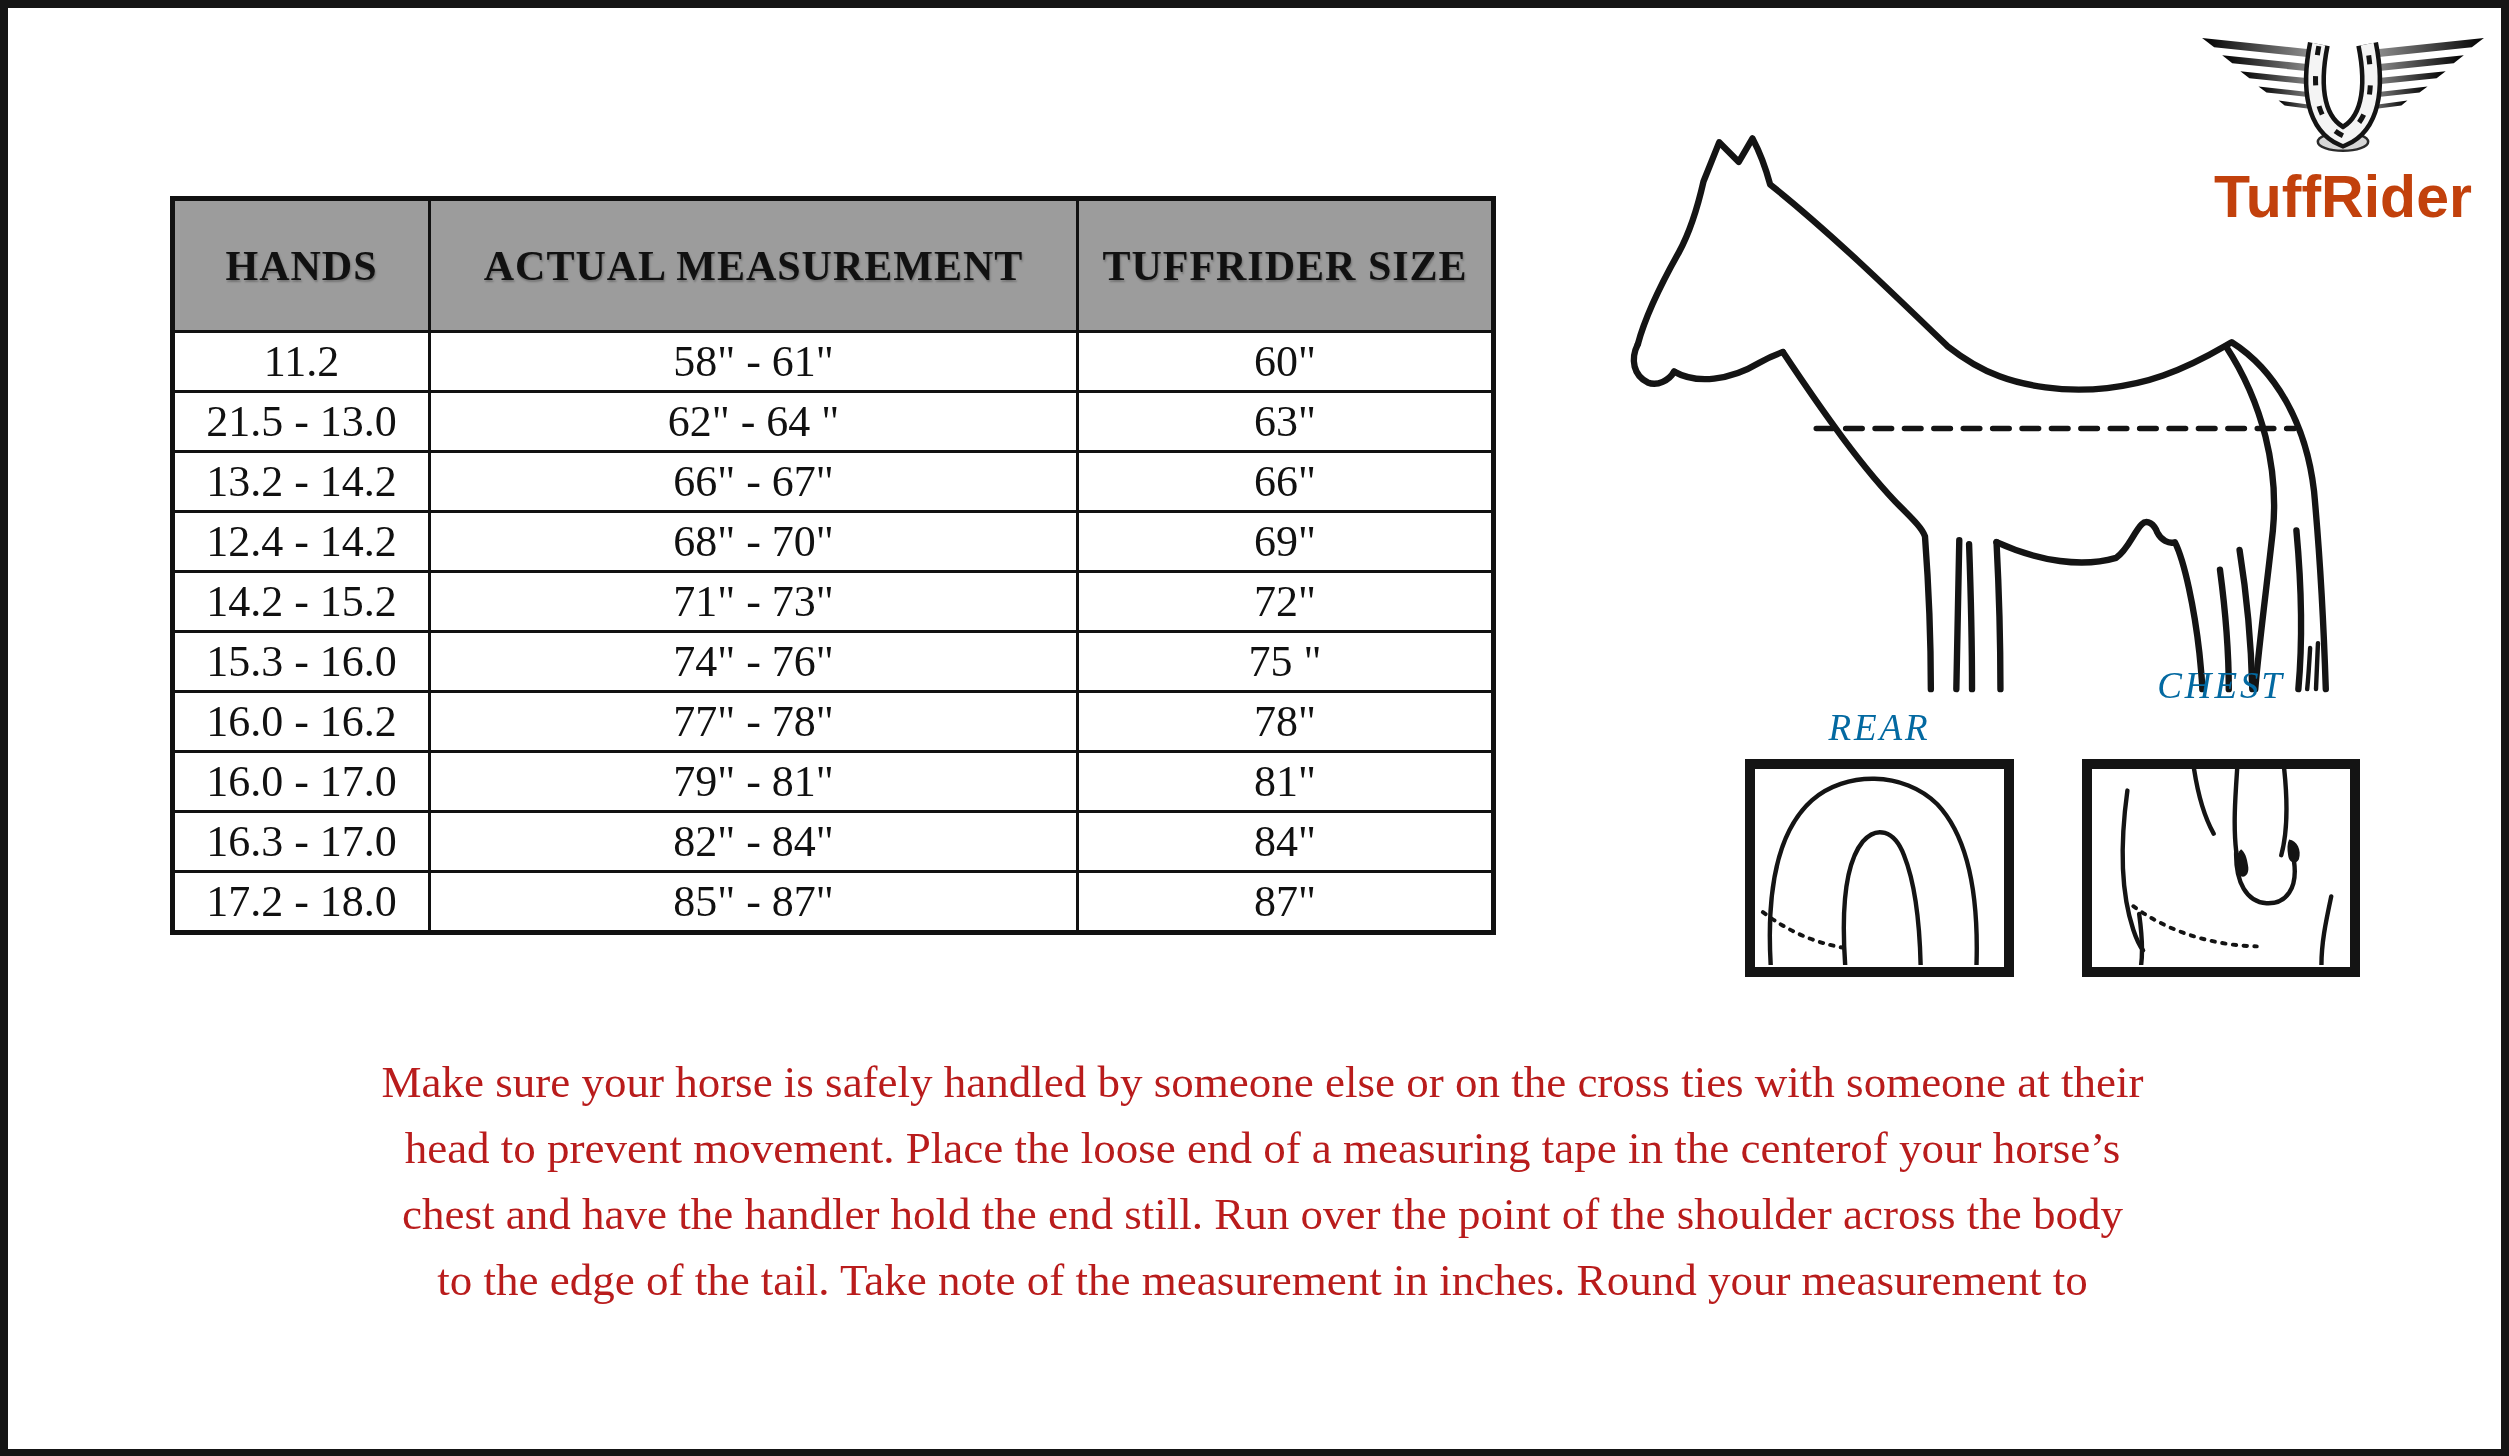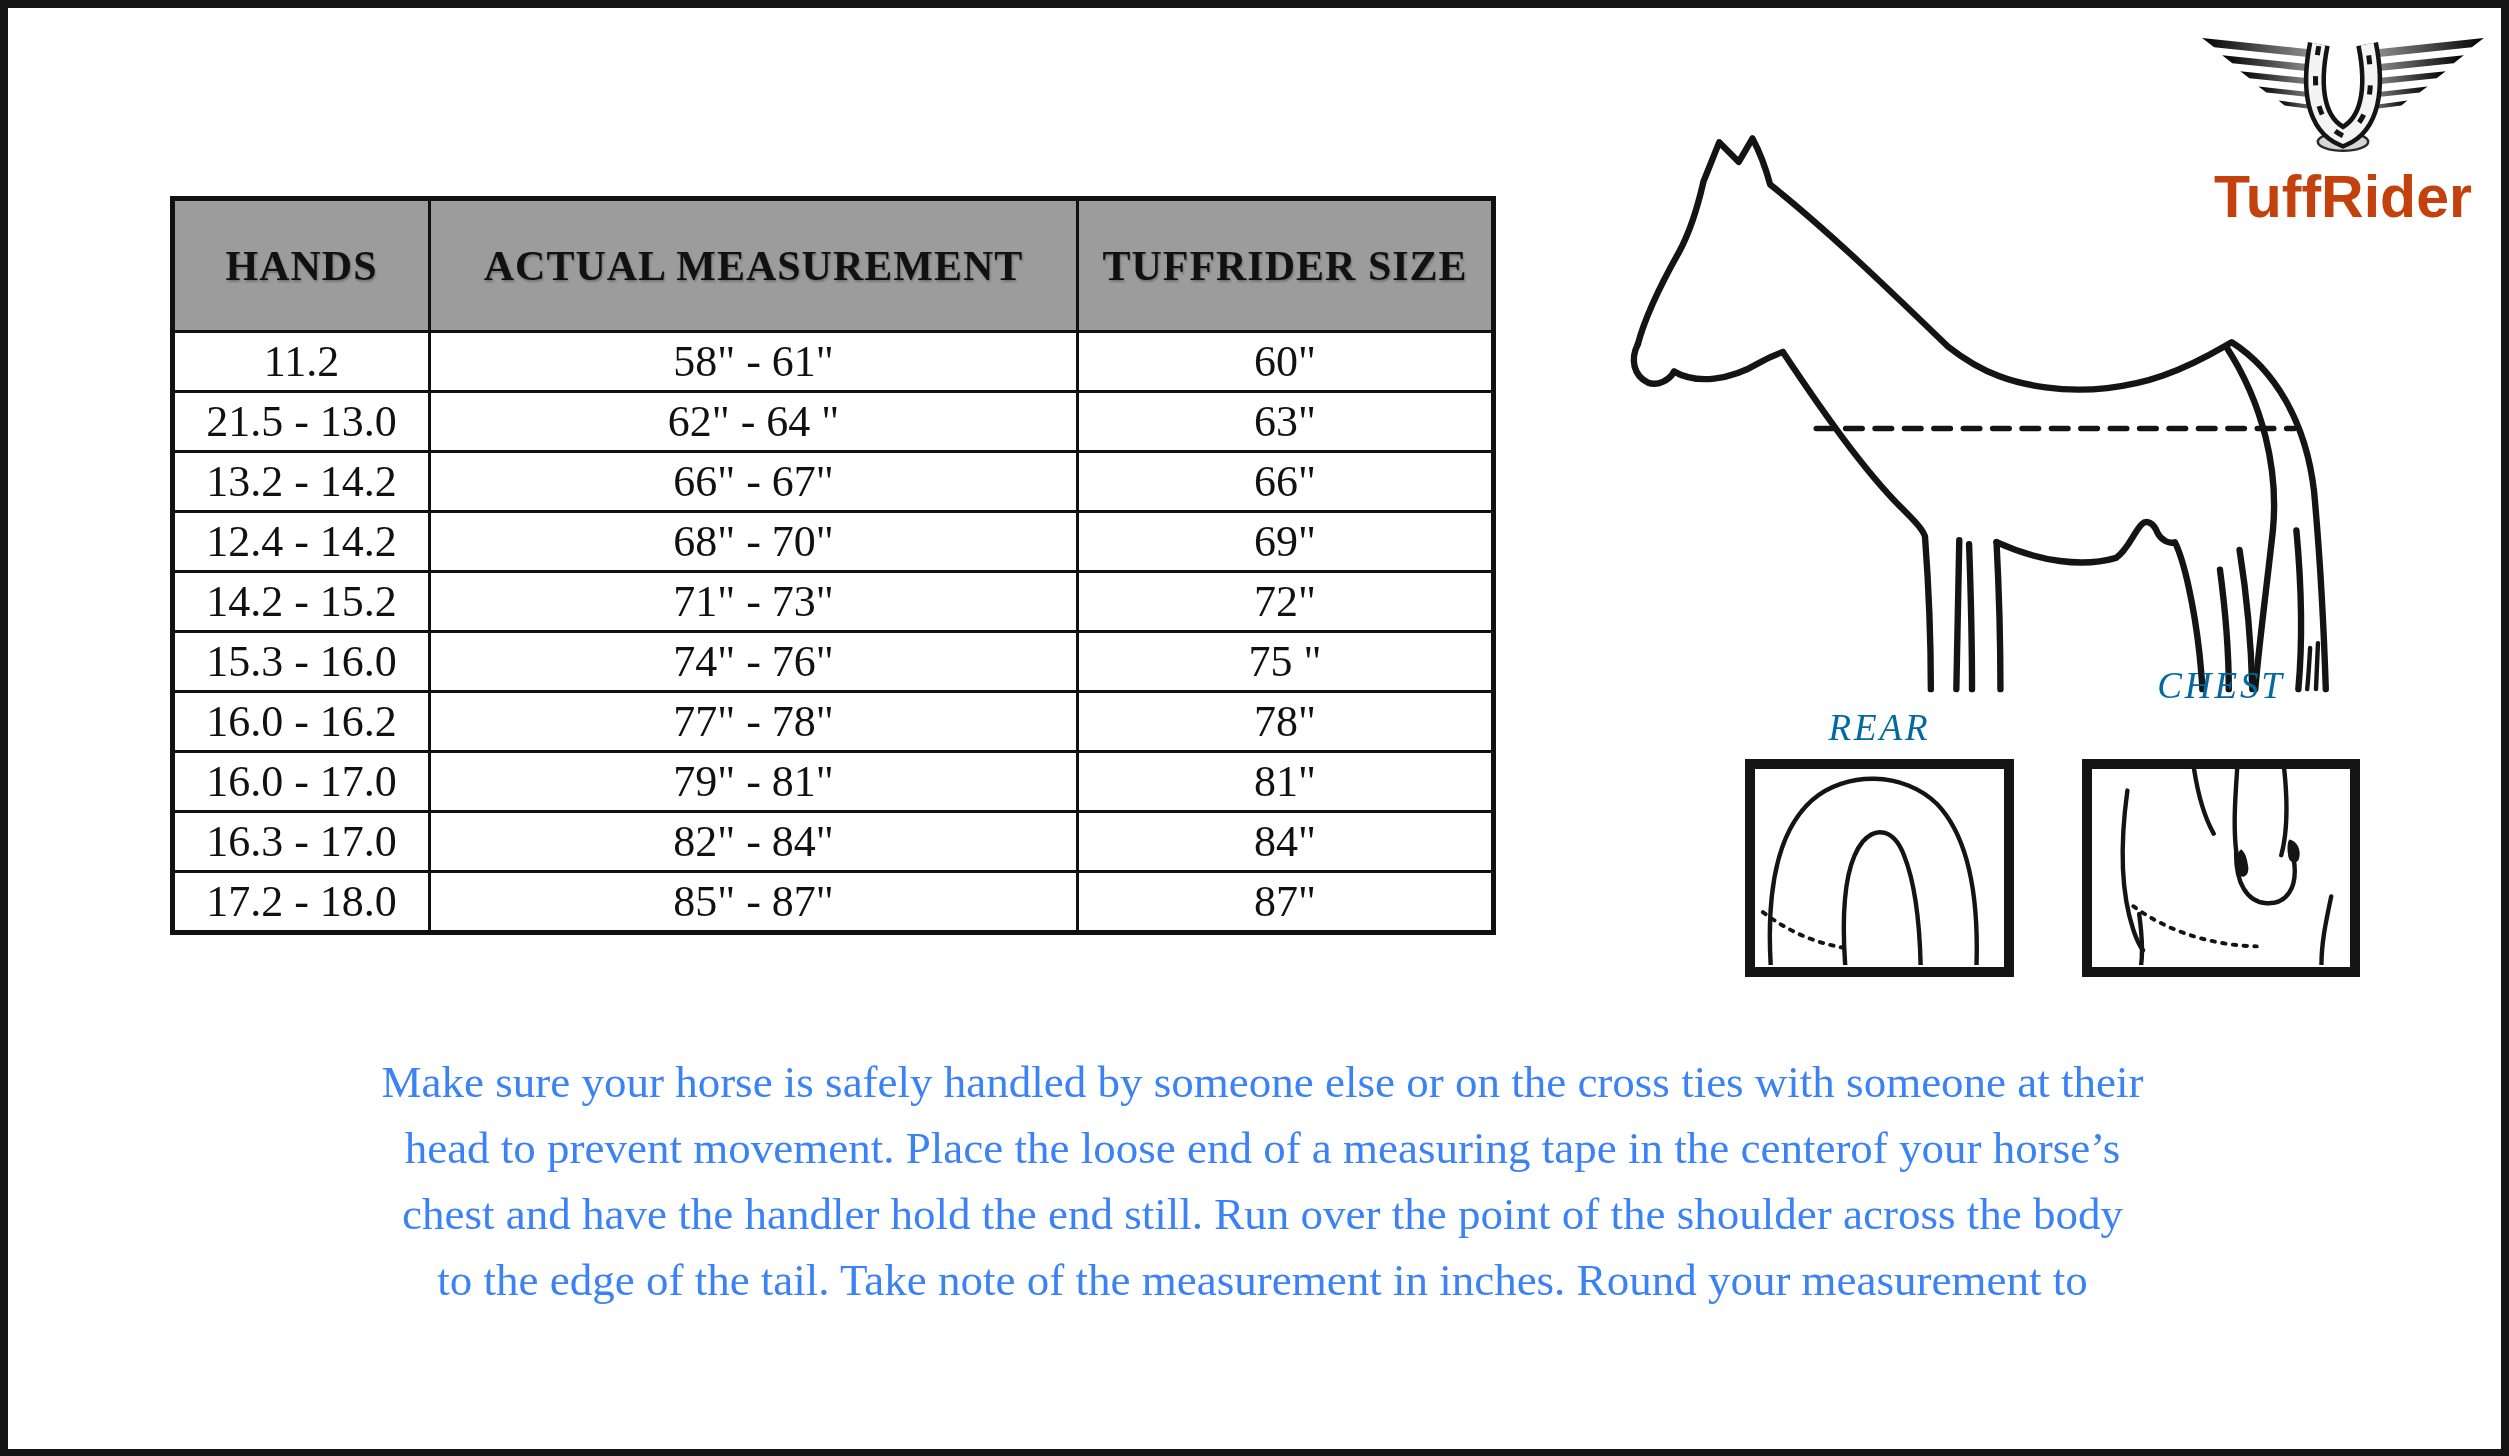--- a/index.html
+++ b/index.html
@@ -24,21 +24,21 @@
   .horse{position:absolute;left:1612px;top:101px;}
   
   .viewbox-label{position:absolute;font-style:italic;font-size:37px;letter-spacing:2.9px;text-align:center;color:#0369a1;}
   .rear-label{left:1737px;top:698px;width:269px;}
   .chest-label{left:2074px;top:656px;width:278px;}
   .viewframe{position:absolute;border:10.8px solid #141414;background:#fff;box-sizing:border-box;}
   .rear-frame{left:1737px;top:751px;width:269px;height:218px;}
   .chest-frame{left:2074px;top:751px;width:278px;height:218px;}
   .viewframe svg{display:block;}
   
-  .instructions{position:absolute;left:44px;top:1041px;width:2421px;color:#3b82f6;}
+  .instructions{position:absolute;left:44px;top:1041px;width:2421px;color:#b91c1c;}
   .instructions .line{text-align:center;font-size:45px;line-height:66px;white-space:nowrap;}
 </style>
 </head>
 <body>
 
 <div class="stage">
 
   <div class="table-wrap">
     <table class="size-table">
       <colgroup>

